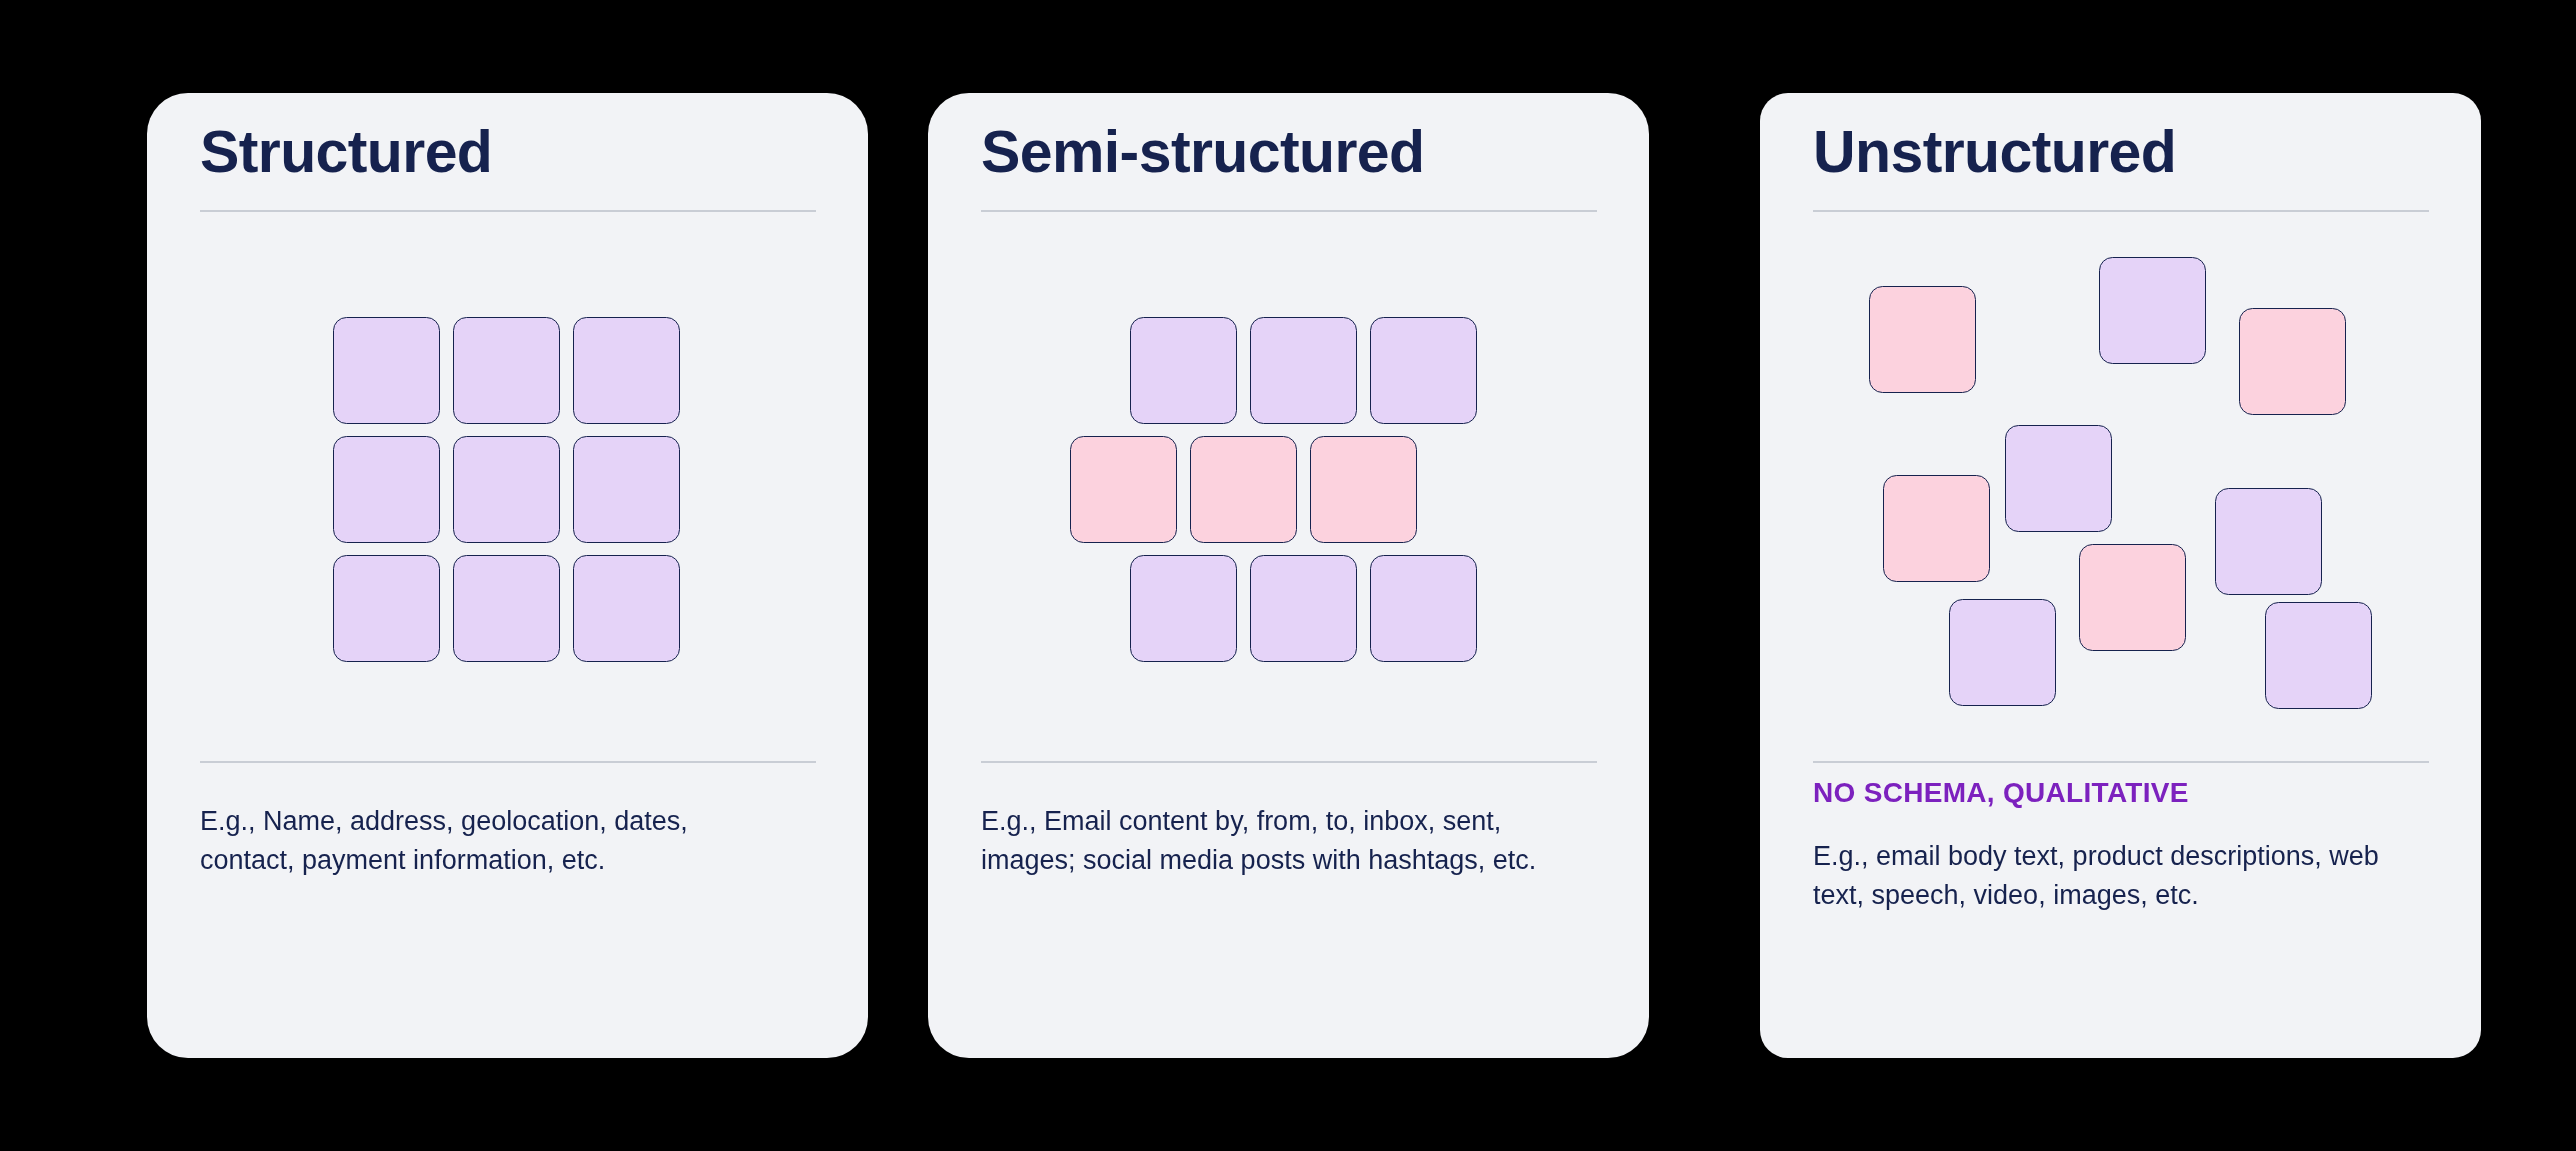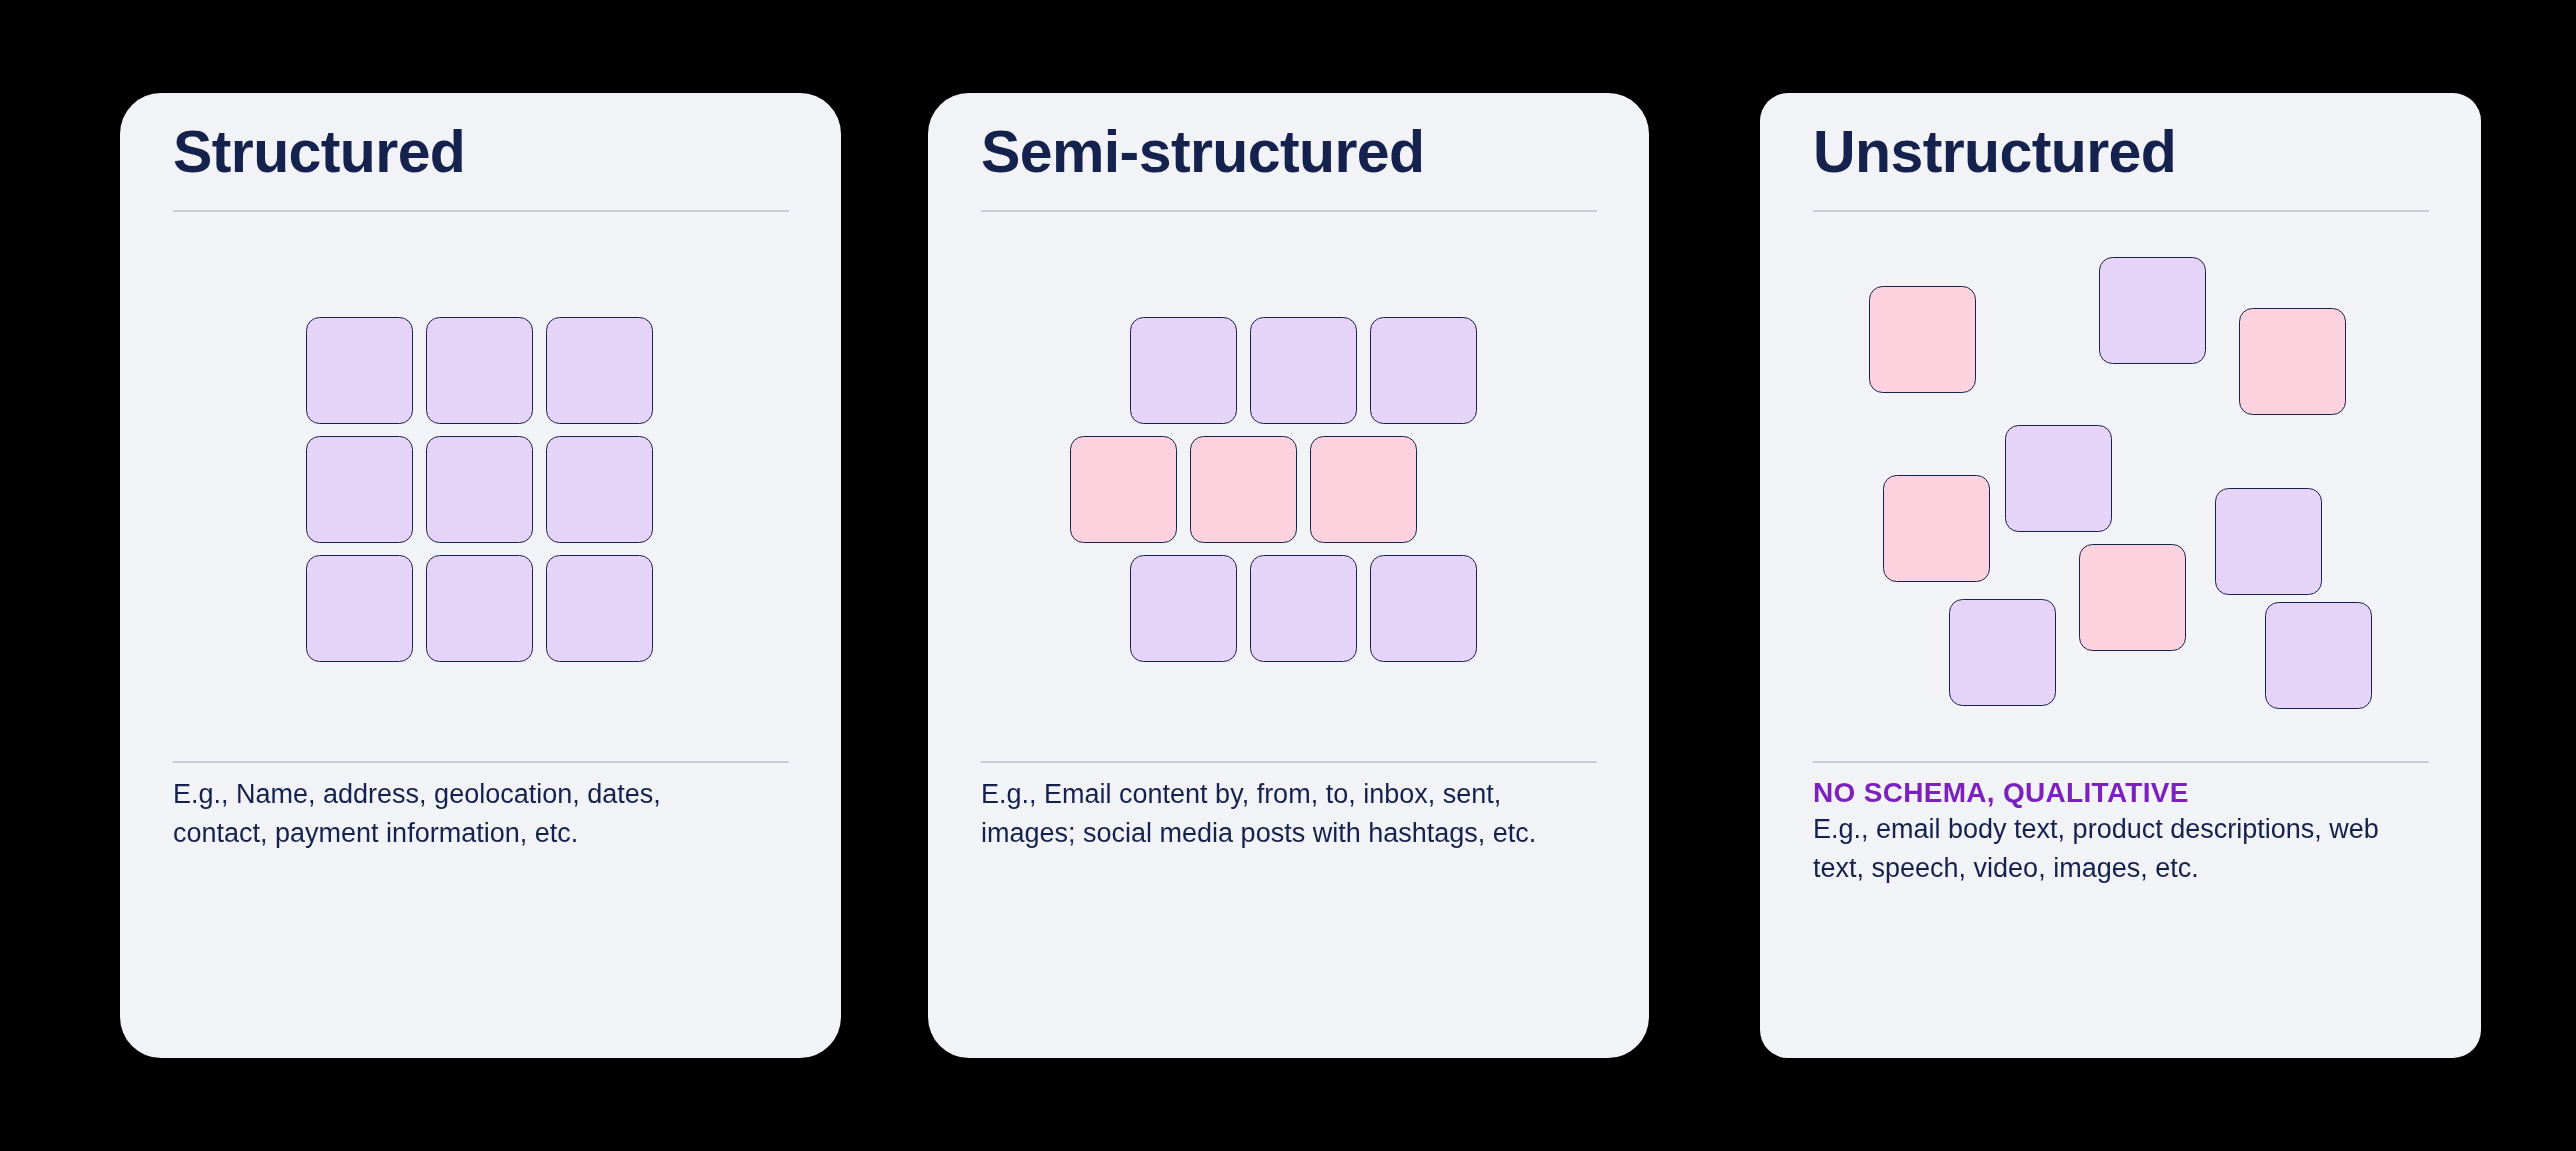--- a/index.html
+++ b/index.html
@@ -24,21 +24,21 @@
   }
 
   .card {
     position: absolute;
     top: 93px;
     width: 721px;
     height: 965px;
     background: var(--card-bg);
     border-radius: 41px;
   }
-  .card-0 { left: 120px; padding-left: 42px; }
+  .card-0 { left: 147px; padding-left: 42px; }
   .card-1 { left: 928px; }
   .card-2 { left: 1760px; border-radius: 28px; }
 
   .card-title {
     position: absolute;
     left: 53px;
     top: 24.5px;
     width: 616px;
     font-size: 59px;
     line-height: 1.18;
@@ -82,20 +82,21 @@
     width: 567px;
   }
   .subheading {
     font-size: 28px;
     line-height: 35px;
     font-weight: 700;
     letter-spacing: 0.3px;
     color: var(--purple);
   }
   .body-text {
+    margin-top: 27px;
     font-size: 27px;
     line-height: 39px;
     font-weight: 400;
     color: var(--navy);
   }
 </style>
 </head>
 <body>
 
 <div class="canvas">

